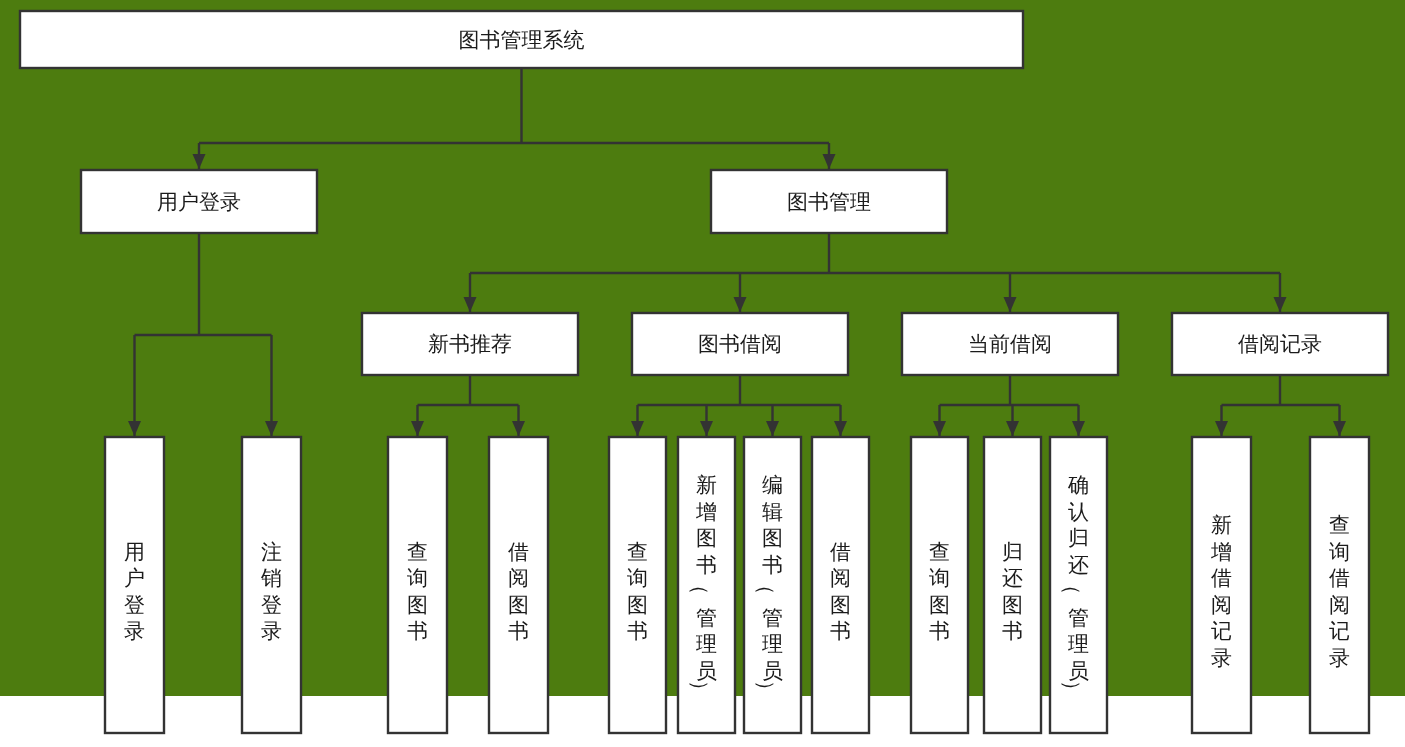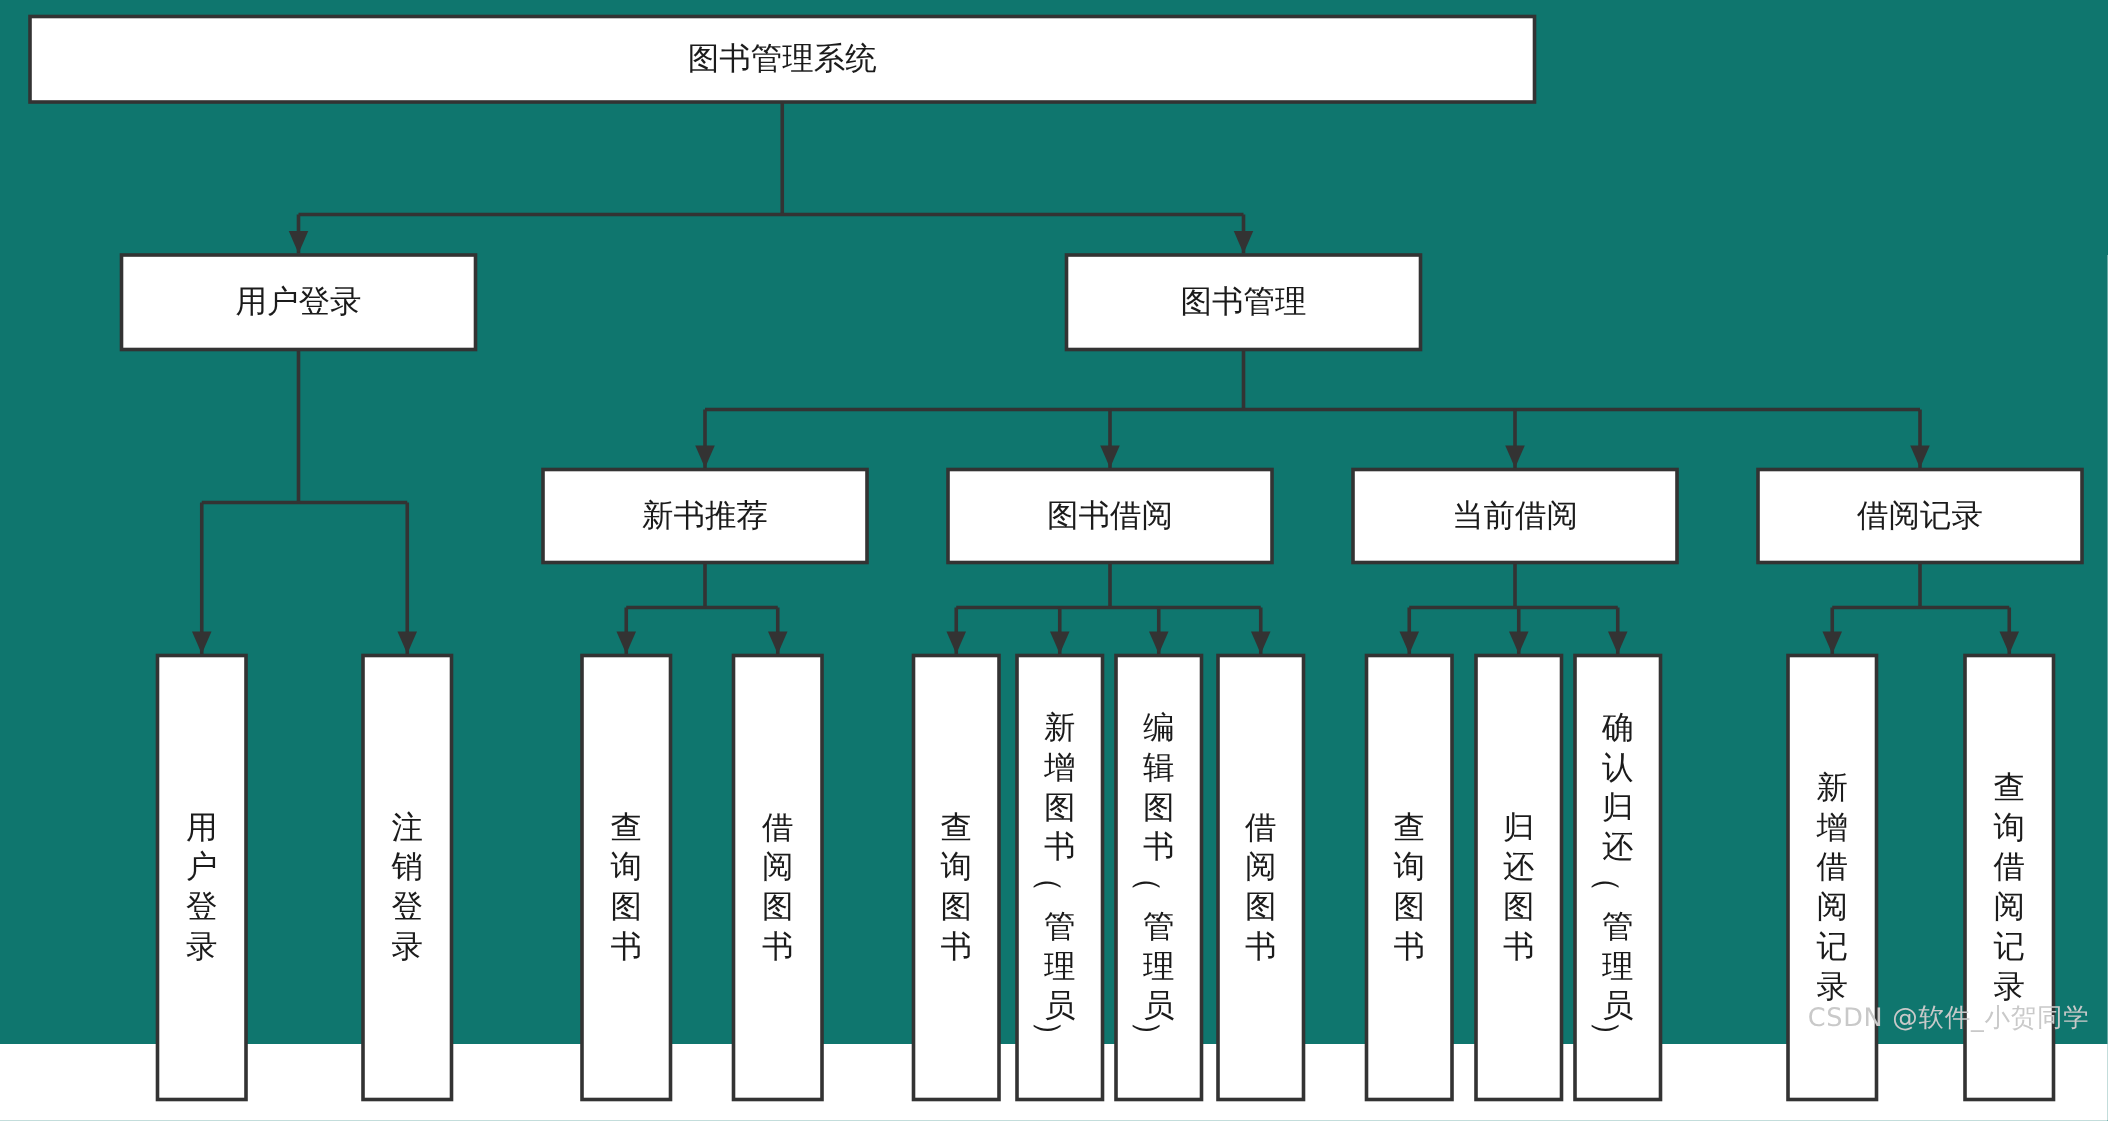--- a/index.html
+++ b/index.html
@@ -1,20 +1,20 @@
 <!DOCTYPE html>
 <html><head>
 <meta charset="utf-8">
 <style>
   html,body{margin:0;padding:0;background:#ffffff;}
   body{
     font-family:"DejaVu Sans","Liberation Sans",sans-serif;
     width:1405px;height:747px;overflow:hidden;
   }
-  #stage{position:relative;width:1405px;height:696px;background:#0f766e;}
+  #stage{position:relative;width:1405px;height:696px;background:#4d7c0f;}
   #diagram{position:absolute;left:0;top:0;width:1405px;height:747px;}
   .node-box{fill:#ffffff;stroke:#333333;stroke-width:2.4;}
   .connector{stroke:#333333;stroke-width:2.4;fill:none;stroke-linecap:butt;}
   .arrow-head{fill:#333333;stroke:none;}
   .node-label{
     fill:#1b1b1b;
     font-family:"DejaVu Sans","Liberation Sans",sans-serif;
     font-size:21px;
     text-anchor:middle;
     dominant-baseline:middle;
@@ -228,15 +228,14 @@
           <text class="node-label" x="1339.5" y="552.67" dominant-baseline="alphabetic">询</text>
           <text class="node-label" x="1339.5" y="579.17" dominant-baseline="alphabetic">借</text>
           <text class="node-label" x="1339.5" y="605.67" dominant-baseline="alphabetic">阅</text>
           <text class="node-label" x="1339.5" y="632.17" dominant-baseline="alphabetic">记</text>
           <text class="node-label" x="1339.5" y="658.67" dominant-baseline="alphabetic">录</text>
         </g>
       </g>
 
   </svg>
 
-  <div class="watermark">CSDN @软件_小贺同学</div>
 
 </div>
 
 </body></html>

